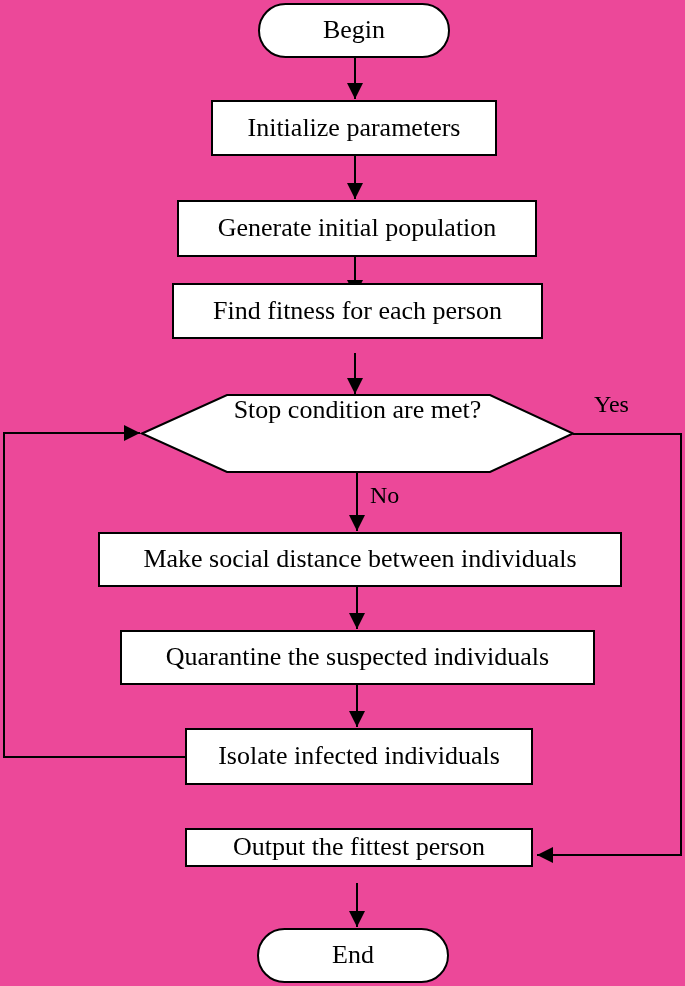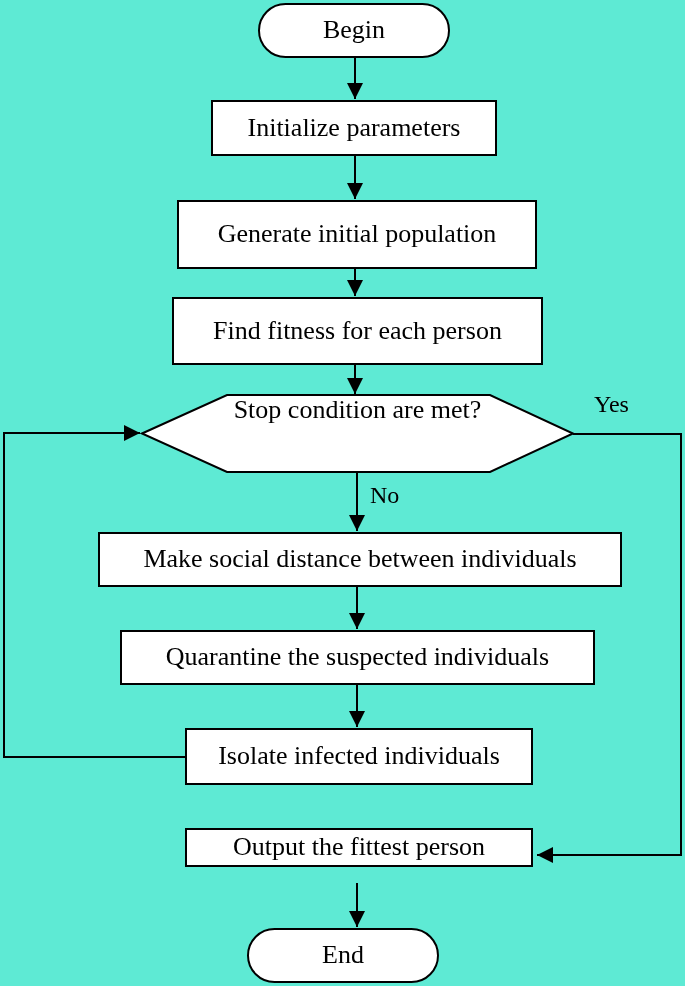--- a/index.html
+++ b/index.html
@@ -4,21 +4,21 @@
 <style>
   html, body {
     margin: 0;
     padding: 0;
     background: #ffffff;
   }
   .canvas {
     position: relative;
     width: 685px;
     height: 986px;
-    background: #5eead4;
+    background: #ec4899;
     font-family: "Liberation Serif", "DejaVu Serif", serif;
     color: #000000;
     overflow: hidden;
   }
   svg.wires {
     position: absolute;
     left: 0;
     top: 0;
     width: 685px;
     height: 986px;
@@ -62,27 +62,27 @@
     position: absolute;
     font-size: 24px;
     line-height: 1;
   }
   .label-yes { left: 594px; top: 392px; }
   .label-no  { left: 370px; top: 483px; }
 
   
   .n-begin      { left: 258px; top: 3px;   width: 192px; height: 55px; }
   .n-initialize { left: 211px; top: 100px; width: 286px; height: 56px; }
-  .n-generate   { left: 177px; top: 200px; width: 360px; height: 69px; text-align: right; }
-  .n-fitness    { left: 172px; top: 297px; width: 371px; height: 68px; }
+  .n-generate   { left: 177px; top: 200px; width: 360px; height: 57px; text-align: right; }
+  .n-fitness    { left: 172px; top: 283px; width: 371px; height: 56px; }
   .n-social     { left: 98px;  top: 532px; width: 524px; height: 55px; justify-content: center; }
   .n-quarantine { left: 120px; top: 630px; width: 475px; height: 55px; }
   .n-isolate    { left: 185px; top: 728px; width: 348px; height: 57px; }
   .n-output     { left: 185px; top: 828px; width: 348px; height: 39px; }
-  .n-end        { left: 247px; top: 928px; width: 192px; height: 55px; }
+  .n-end        { left: 257px; top: 928px; width: 192px; height: 55px; }
 </style>
 </head>
 <body>
 
 <div class="canvas">
 
   <svg class="wires" viewBox="0 0 685 986">
     <defs>
       <marker id="ah" markerUnits="userSpaceOnUse" markerWidth="20" markerHeight="18" refX="16" refY="8" orient="auto">
         <path d="M0,0 L16,8 L0,16 Z" fill="#000000"></path>

